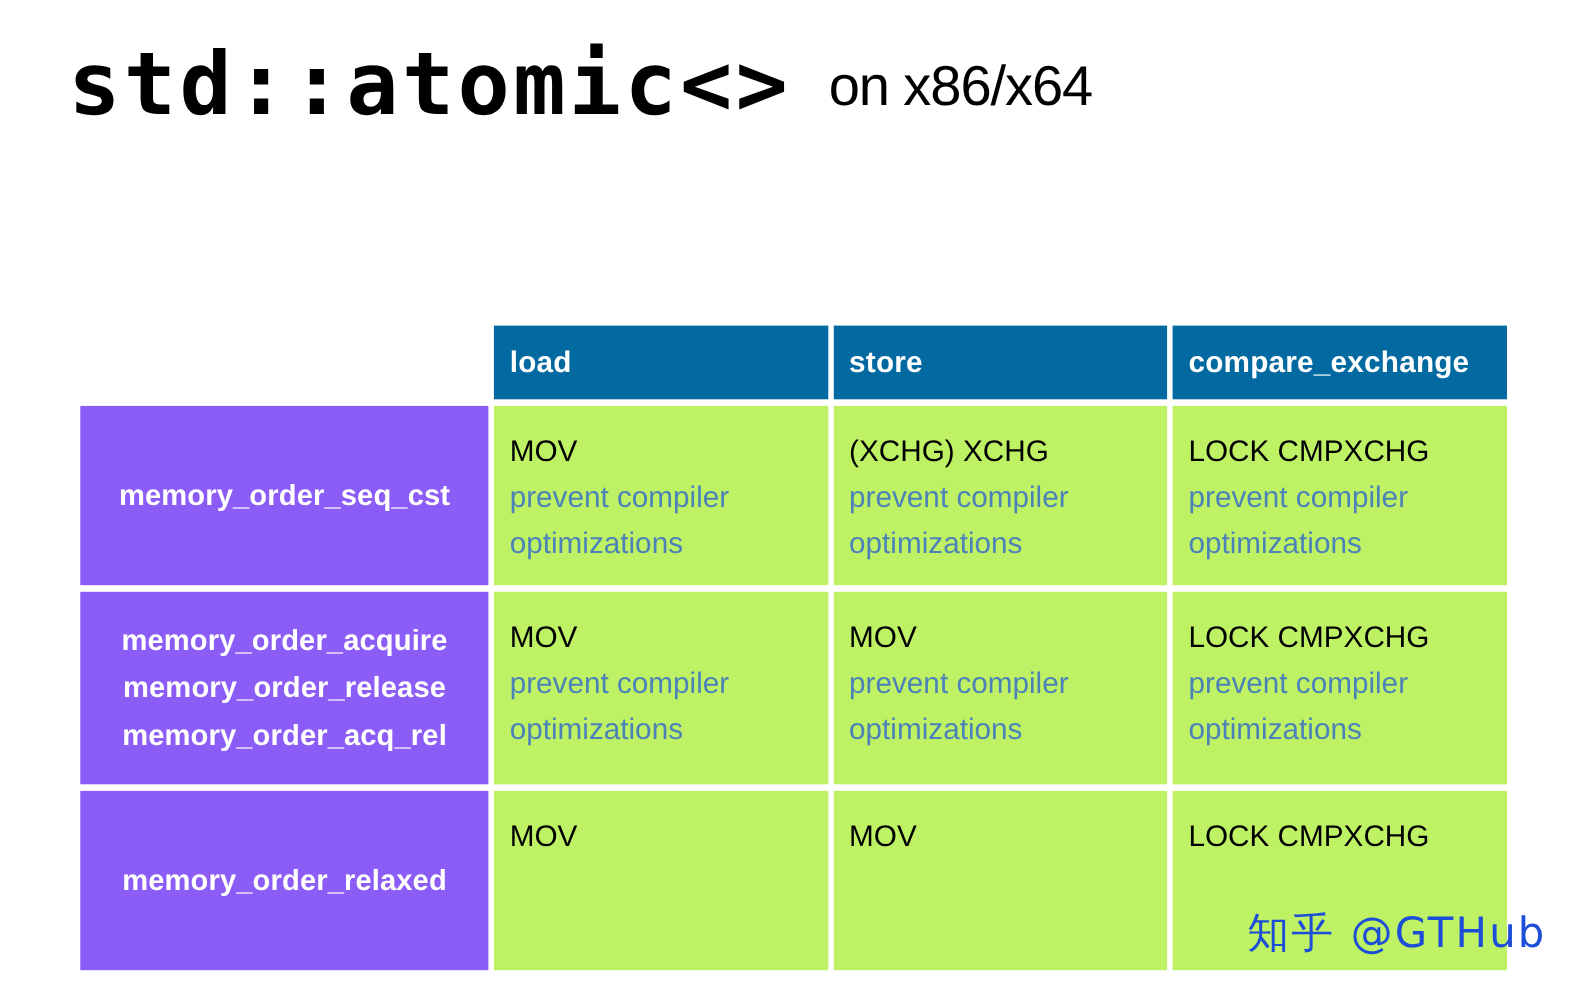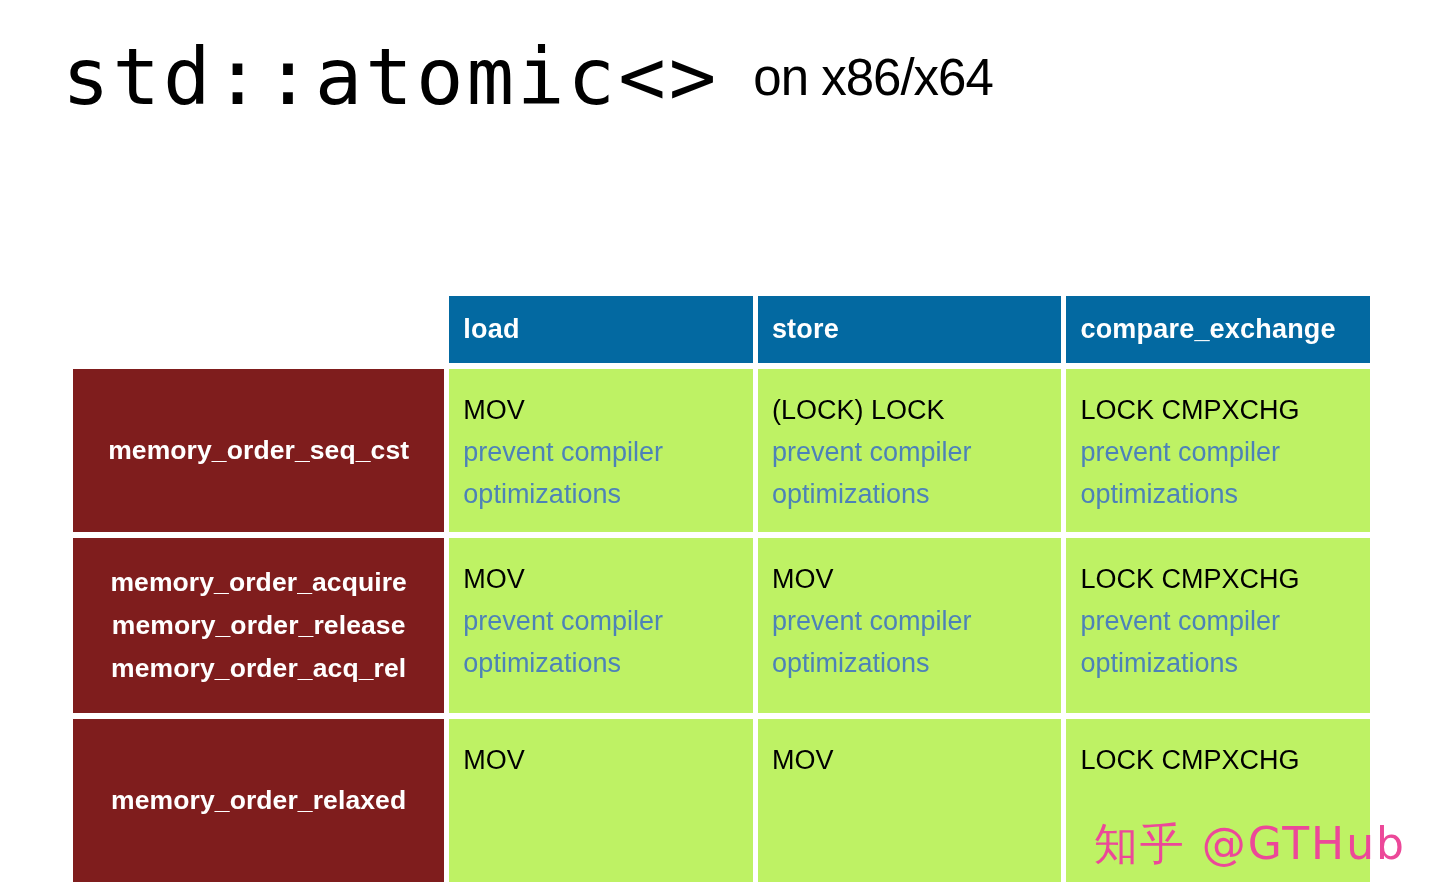--- a/index.html
+++ b/index.html
@@ -25,21 +25,21 @@
     width: 1320px;
     height: 110px;
     display: flex;
     align-items: center;
     white-space: nowrap;
     color: #000000;
   }
   #title-mono {
     font-family: "DejaVu Sans Mono", "Liberation Mono", monospace;
     font-size: 79px;
-    font-weight: 400;
+    font-weight: 700;
     letter-spacing: 3px;
     line-height: 1;
   }
   #title-rest {
     font-family: "Liberation Sans", sans-serif;
     font-size: 51px;
     font-weight: 400;
     letter-spacing: -1px;
     line-height: 1;
     margin-left: 34px;
@@ -74,21 +74,21 @@
     color: #ffffff;
     font-weight: bold;
     font-size: 27px;
     padding: 0 0 0 14px !important;
     vertical-align: middle !important;
     letter-spacing: 0.2px;
   }
 
   
   .row-label {
-    background: #7f1d1d;
+    background: #8b5cf6;
     color: #ffffff;
     font-weight: bold;
     font-size: 26.5px;
     text-align: center;
     vertical-align: middle !important;
     padding: 0 8px !important;
     line-height: 1.62;
     letter-spacing: 0.1px;
   }
 
@@ -113,22 +113,22 @@
   
   tr.r-seq   .row-label, tr.r-seq   .data-cell { height: 143px; }
   tr.r-acq   .row-label, tr.r-acq   .data-cell { height: 155px; margin-left: 19px; }
   tr.r-rel   .row-label, tr.r-rel   .data-cell { height: 143px; }
 
   
   #watermark {
     position: absolute;
     right: 34px;
     bottom: 20px;
-    font-size: 44px;
-    color: #ec4899;
+    font-size: 38px;
+    color: #1d4ed8;
     font-family: "DejaVu Sans", sans-serif;
     letter-spacing: 2px;
     white-space: nowrap;
     user-select: none;
   }
 </style>
 </head>
 <body>
 
 <div id="slide-title">
@@ -156,21 +156,21 @@
         <span>memory_order_seq_cst</span>
       </td>
       <td class="data-cell">
         <span class="instr">MOV</span>
         <span class="note">
           <span class="note-line">prevent compiler</span>
           <span class="note-line">optimizations</span>
         </span>
       </td>
       <td class="data-cell">
-        <span class="instr">(LOCK) LOCK</span>
+        <span class="instr">(XCHG) XCHG</span>
         <span class="note">
           <span class="note-line">prevent compiler</span>
           <span class="note-line">optimizations</span>
         </span>
       </td>
       <td class="data-cell">
         <span class="instr">LOCK CMPXCHG</span>
         <span class="note">
           <span class="note-line">prevent compiler</span>
           <span class="note-line">optimizations</span>

